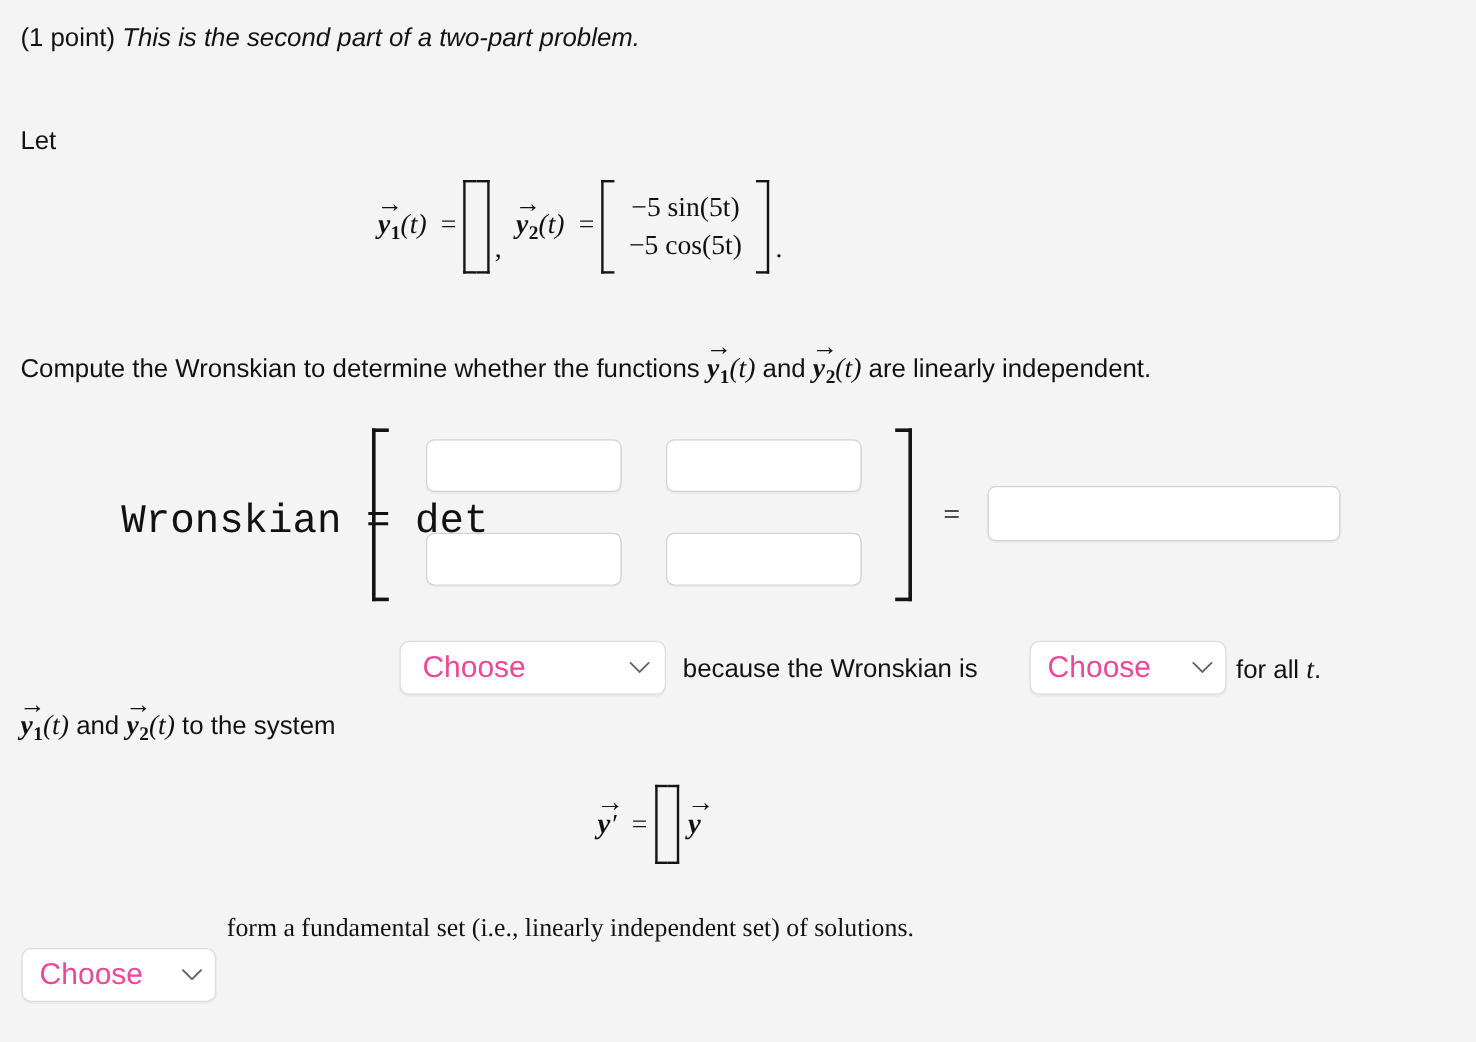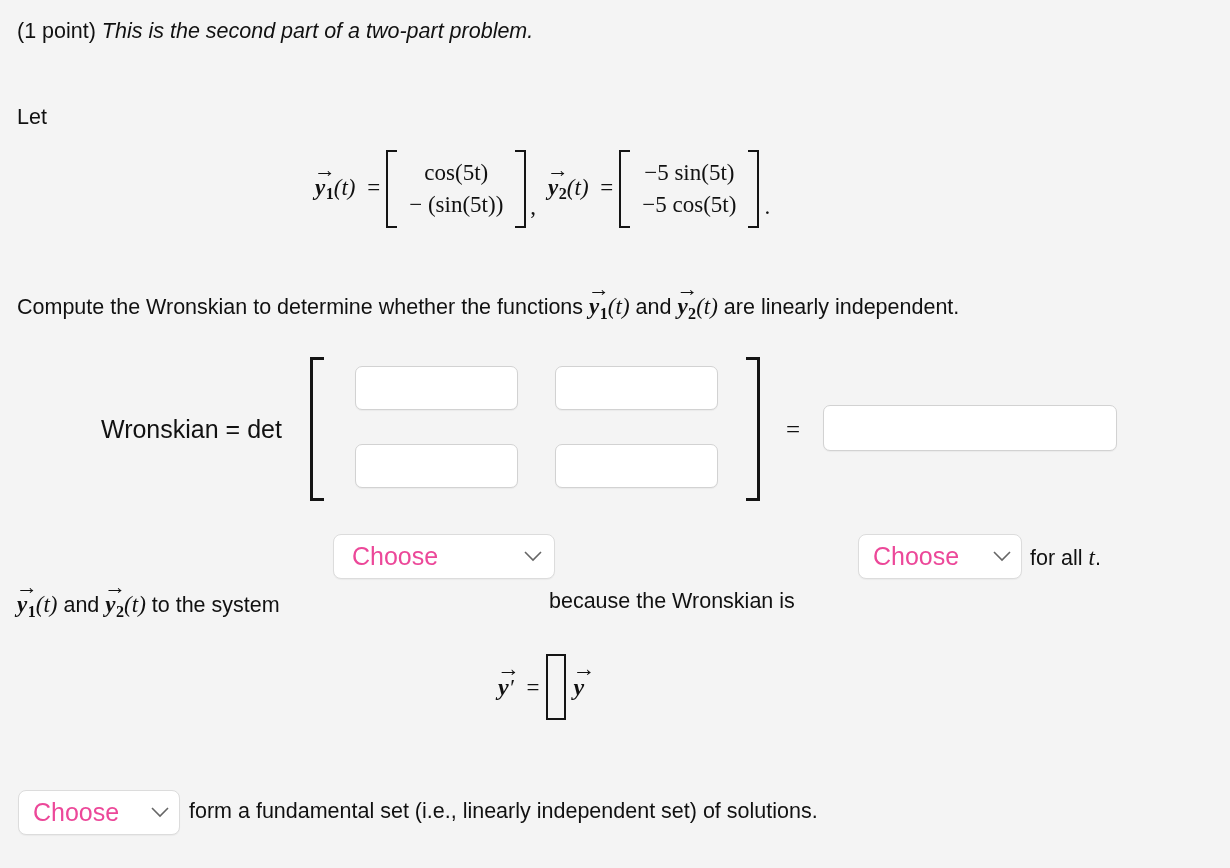--- a/index.html
+++ b/index.html
@@ -180,24 +180,20 @@
 
   <div class="line" style="left:17px; top:104px;">Let</div>
 
   <div class="matgrp" style="left:315px; top:150px;">
 
     <span class="math">
       <span class="bvec" style="font-size:23px;"><span class="arrow">→</span><span>y</span></span><span class="sub">1</span><span class="mi">(t)</span>
       <span style="margin:0 6px;">=</span>
     </span>
     <span class="brk left" style="width:11px; height:78px;"></span>
-    <span class="colmat">
-      <span class="row">cos(5t)</span>
-      <span class="row">− (sin(5t))</span>
-    </span>
     <span class="brk right" style="width:11px; height:78px;"></span>
 
     <span class="math" style="margin:0 6px 0 4px; align-self:flex-end; padding-bottom:8px;">,</span>
 
     <span class="math" style="margin-left:6px;">
       <span class="bvec" style="font-size:23px;"><span class="arrow">→</span><span>y</span></span><span class="sub">2</span><span class="mi">(t)</span>
       <span style="margin:0 6px;">=</span>
     </span>
     <span class="brk left" style="width:11px; height:78px;"></span>
     <span class="colmat">
@@ -206,21 +202,21 @@
     </span>
     <span class="brk right" style="width:11px; height:78px;"></span>
 
     <span class="math" style="margin-left:5px; align-self:flex-end; padding-bottom:8px;">.</span>
   </div>
 
   <div class="line" style="left:17px; top:293px;">
     <span>Compute the Wronskian to determine whether the functions </span><span class="ivec"><span class="bvec"><span class="arrow">→</span><span>y</span></span><span class="sub">1</span><span class="mi">(t)</span></span><span> and </span><span class="ivec"><span class="bvec"><span class="arrow">→</span><span>y</span></span><span class="sub">2</span><span class="mi">(t)</span></span><span> are linearly independent.</span>
   </div>
 
-  <div class="line" style="left:101px; top:414px; font-family:Liberation Sans, sans-serif; font-size:25px;">Wronskian = det</div>
+  <div class="line" style="left:101px; top:414px; font-family:Liberation Mono, monospace; font-size:34px;">Wronskian = det</div>
 
   <div class="detbrk l" style="left:310px; top:357px; width:14px; height:144px;"></div>
   <div class="detbrk r" style="left:746px; top:357px; width:14px; height:144px;"></div>
 
   <div class="ansbox" style="left:355px; top:366px; width:163px; height:44px;"></div>
   <div class="ansbox" style="left:555px; top:366px; width:163px; height:44px;"></div>
   <div class="ansbox" style="left:355px; top:444px; width:163px; height:44px;"></div>
   <div class="ansbox" style="left:555px; top:444px; width:163px; height:44px;"></div>
 
   <div class="line" style="left:786px; top:414px; font-family:'Liberation Serif', serif; font-size:25px;">=</div>
@@ -229,21 +225,21 @@
 
   <div class="dropdown" style="left:333px; top:534px; width:222px; height:45px;">
     <span class="dd-label">Choose</span>
     <span class="chev">
       <svg viewBox="0 0 18 11" width="18" height="11">
           <path d="M1 1 L9 9 L17 1" fill="none" stroke="#666" stroke-width="1.6"></path>
         </svg>
     </span>
   </div>
 
-  <div class="line" style="left:549px; top:544px;margin-top:44px;">because the Wronskian is</div>
+  <div class="line" style="left:569px; top:544px;">because the Wronskian is</div>
 
   <div class="dropdown" style="left:858px; top:534px; width:164px; height:45px; padding:0 10px 0 14px;">
     <span class="dd-label">Choose</span>
     <span class="chev">
       <svg viewBox="0 0 18 11" width="18" height="11">
           <path d="M1 1 L9 9 L17 1" fill="none" stroke="#666" stroke-width="1.6"></path>
         </svg>
     </span>
   </div>
 
@@ -269,15 +265,15 @@
   </div>
 
   <div class="dropdown" style="left:18px; top:790px; width:162px; height:45px; padding:0 10px 0 14px;">
     <span class="dd-label">Choose</span>
     <span class="chev">
       <svg viewBox="0 0 18 11" width="18" height="11">
           <path d="M1 1 L9 9 L17 1" fill="none" stroke="#666" stroke-width="1.6"></path>
         </svg>
     </span>
   </div>
-  <div class="line" style="left:189px; top:798px;">form a fundamental set (i.e., linearly independent set) of solutions.</div>
+  <div class="line" style="left:189px; top:760px;font-family:Liberation Serif, serif;">form a fundamental set (i.e., linearly independent set) of solutions.</div>
 
 </div>
 
 </body></html>

